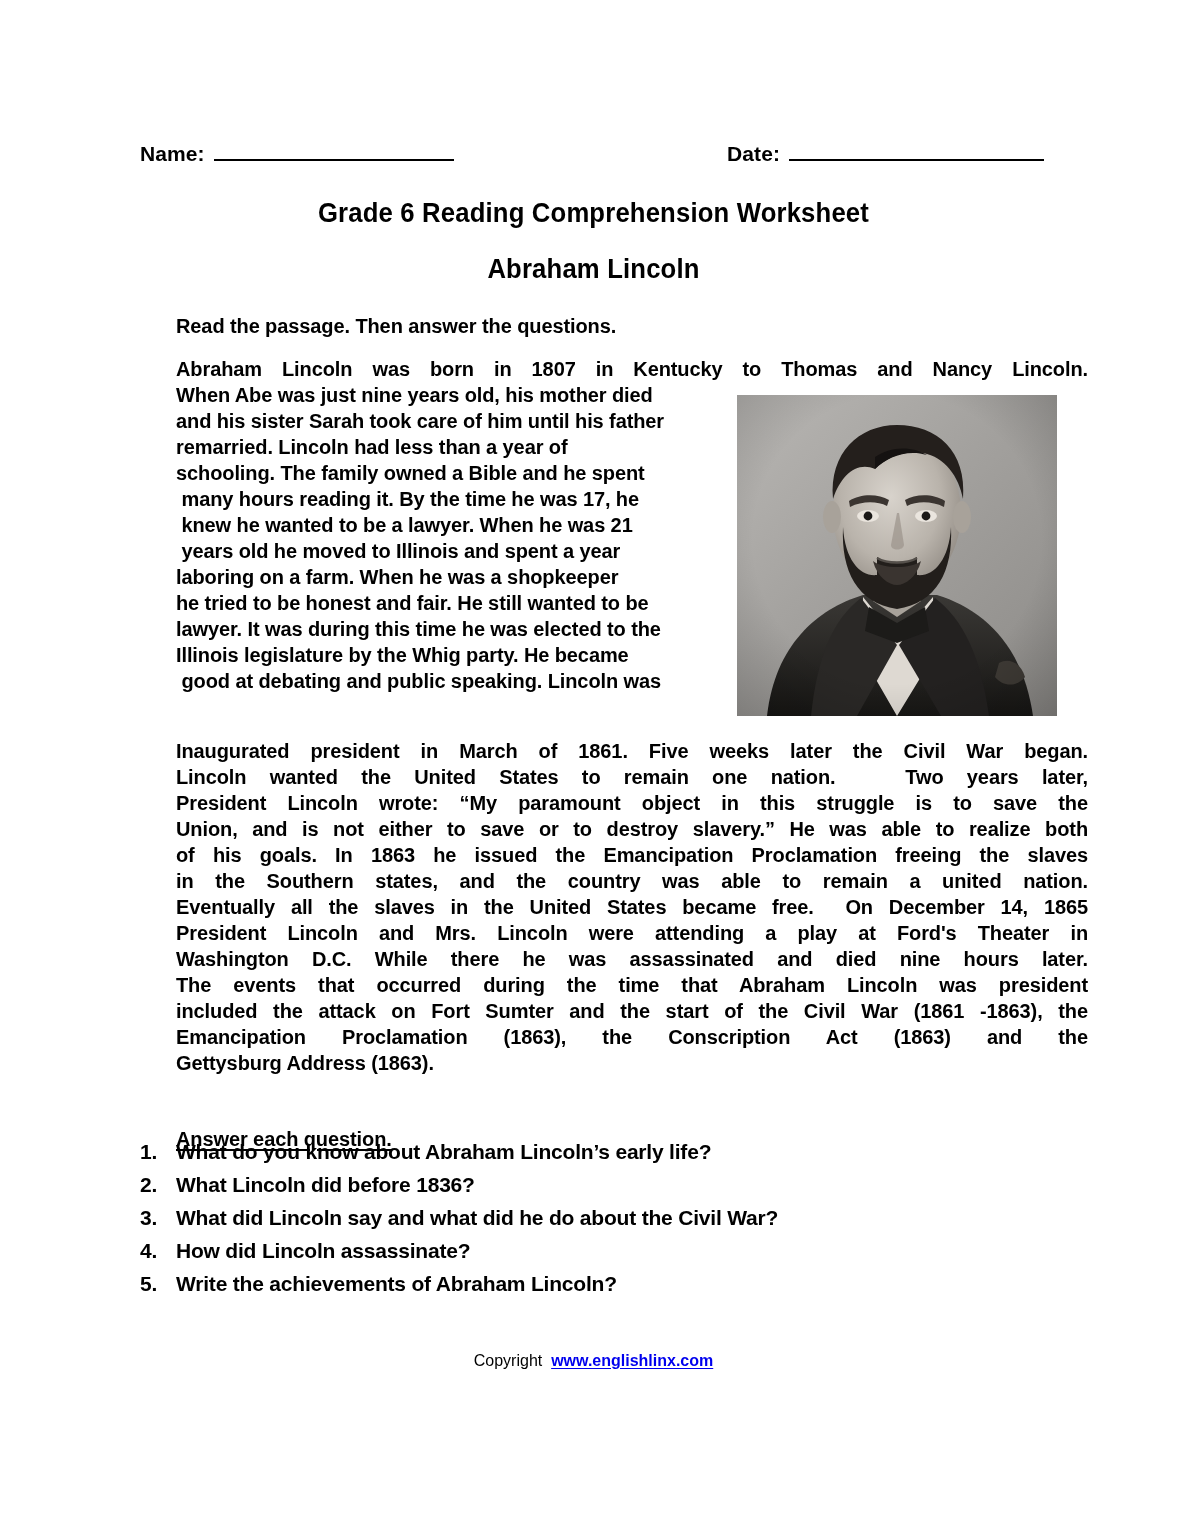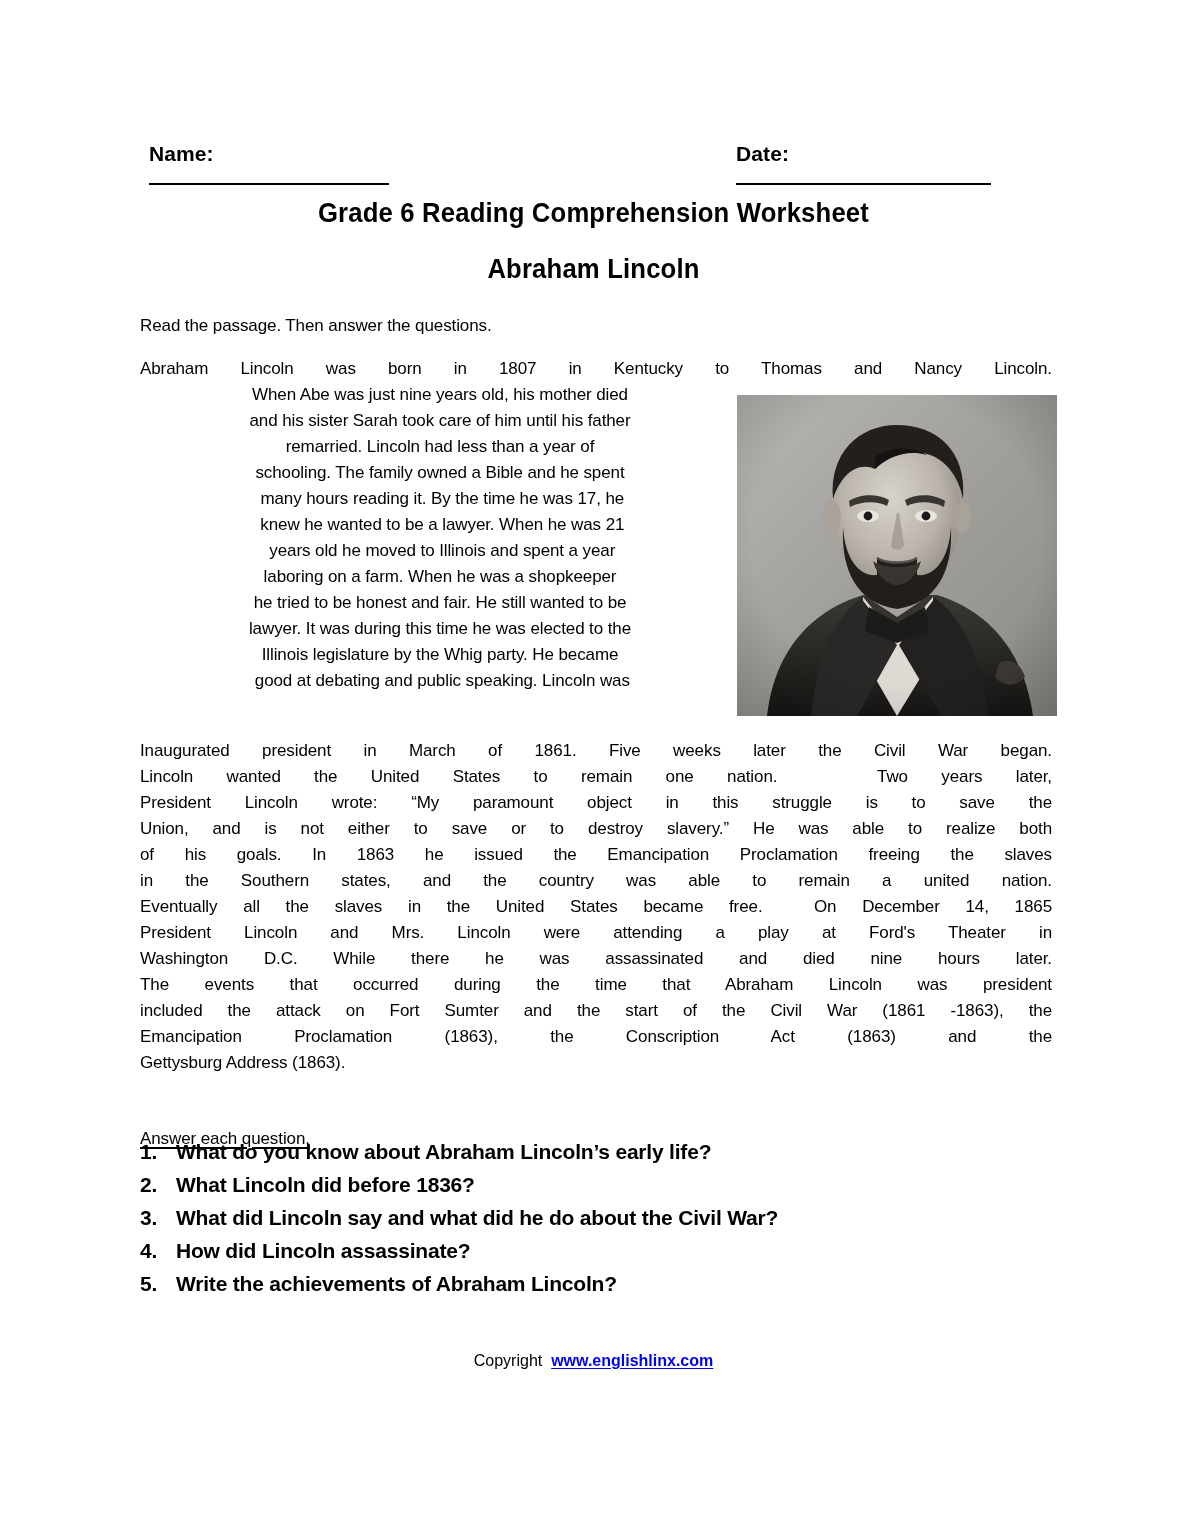--- a/index.html
+++ b/index.html
@@ -26,21 +26,20 @@
     top: 142px;
     width: 907px;
     height: 30px;
   }
   .field {
     position: absolute;
     top: 0;
     display: flex;
     align-items: baseline;
     white-space: nowrap;
-    flex-direction: column;
   }
   .field-name { left: 0px; }
   .field-date { left: 587px; text-align: right; }
   .field-label {
     font-size: 21px;
     font-weight: bold;
     letter-spacing: 0.1px;
   }
   .field-line {
     display: inline-block;
@@ -69,24 +68,25 @@
   }
   .title-sub {
     top: 252px;
     font-size: 28.5px;
     letter-spacing: 0.2px;
   }
 
   
   .body-txt {
     font-family: "Liberation Sans Narrow", "Liberation Sans", "DejaVu Sans Condensed", sans-serif;
-    font-weight: normal;
-    font-size: 17px;
+    font-weight: bold;
+    font-size: 20px;
     line-height: 26px;
     letter-spacing: -0.1px;
+    margin-left: 36px;
   }
 
   .instruction {
     position: absolute;
     left: 140px;
     top: 313px;
     white-space: nowrap;
   }
 
   
@@ -99,21 +99,20 @@
     text-align-last: justify;
     white-space: nowrap;
   }
 
   
   .passage-wrap {
     position: absolute;
     left: 140px;
     top: 382px;
     width: 600px;
-    text-align: center;
   }
   .passage-wrap .ln {
     display: block;
     white-space: pre;
     height: 26px;
   }
 
   
   .passage-full {
     position: absolute;

